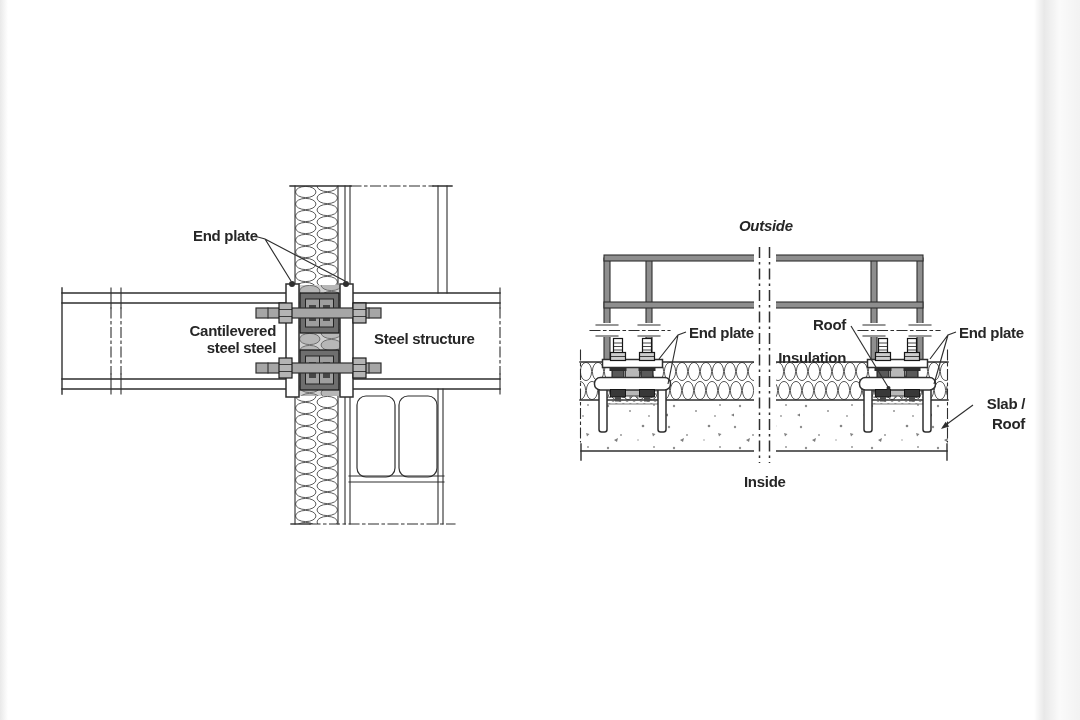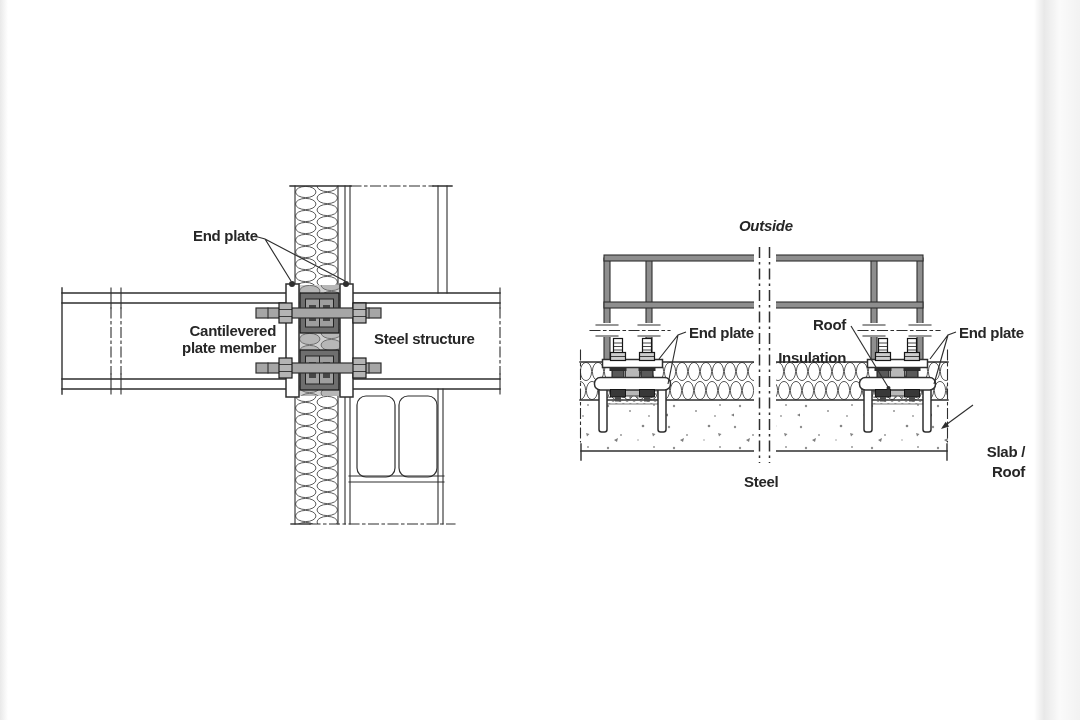--- a/index.html
+++ b/index.html
@@ -227,38 +227,38 @@
         <path class="lead" d="M973,405 L943,427"></path>
         <polygon points="941,429 949.2,426.6 945.6,421.8" class="ink"></polygon>
       </g>
     </g>
   </svg>
 
   <div class="lbl" style="left:193px; top:227px;">End plate</div>
 
   <div class="lbl center" style="left:118px; top:322px; width:158px;">
     <div>Cantilevered</div>
-    <div>plate member</div>
+    <div>steel steel</div>
   </div>
 
   <div class="lbl" style="left:374px; top:330px;">Steel structure</div>
 
   <div class="lbl" style="left:739px; top:217px;font-style:italic;">Outside</div>
 
-  <div class="lbl" style="left:744px; top:473px;">Steel</div>
+  <div class="lbl" style="left:744px; top:473px;">Inside</div>
 
   <div class="lbl" style="left:689px; top:324px;">End plate</div>
 
   <div class="lbl rightal" style="left:766px; top:316px; width:80px;">
     <div>Roof</div>
     <div style="margin-top:16px;">Insulation</div>
   </div>
 
   <div class="lbl" style="left:959px; top:324px;">End plate</div>
 
-  <div class="lbl center" style="left:973px; top:395px; width:52px;margin-top:48px;">
+  <div class="lbl center" style="left:973px; top:395px; width:52px;">
     <div>Slab /</div>
     <div style="margin-top:3px;">Roof</div>
   </div>
 
   <div class="edge" style="left:0; width:8px; background:linear-gradient(to right,#e9e9e9,#ffffff);"></div>
   <div class="edge" style="left:1034px; width:46px; background:linear-gradient(to right,rgba(0,0,0,0) 0%,rgba(0,0,0,0.09) 22%,rgba(0,0,0,0.02) 55%,rgba(0,0,0,0.05) 100%);"></div>
 </div>
 
 </body></html>

